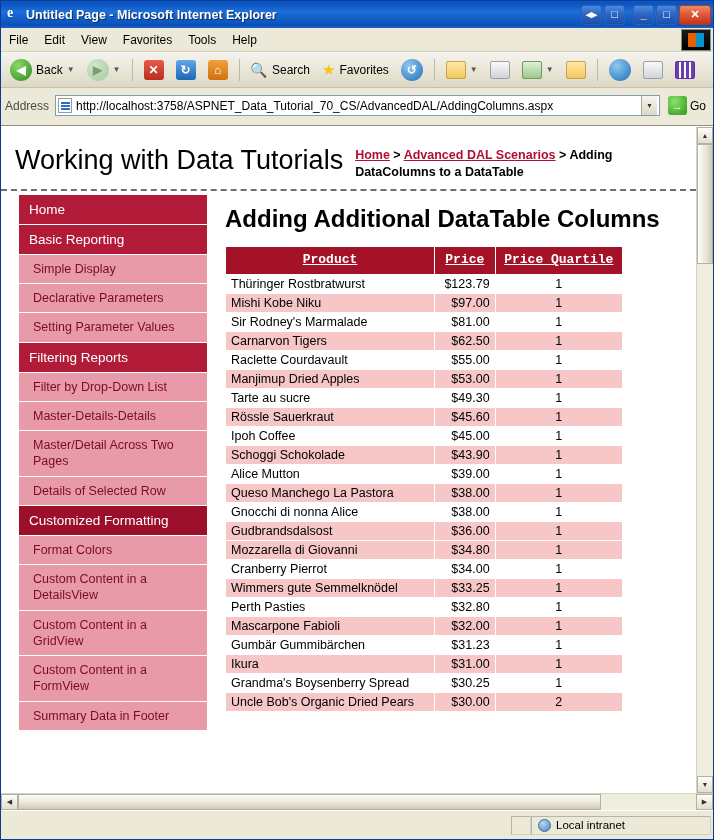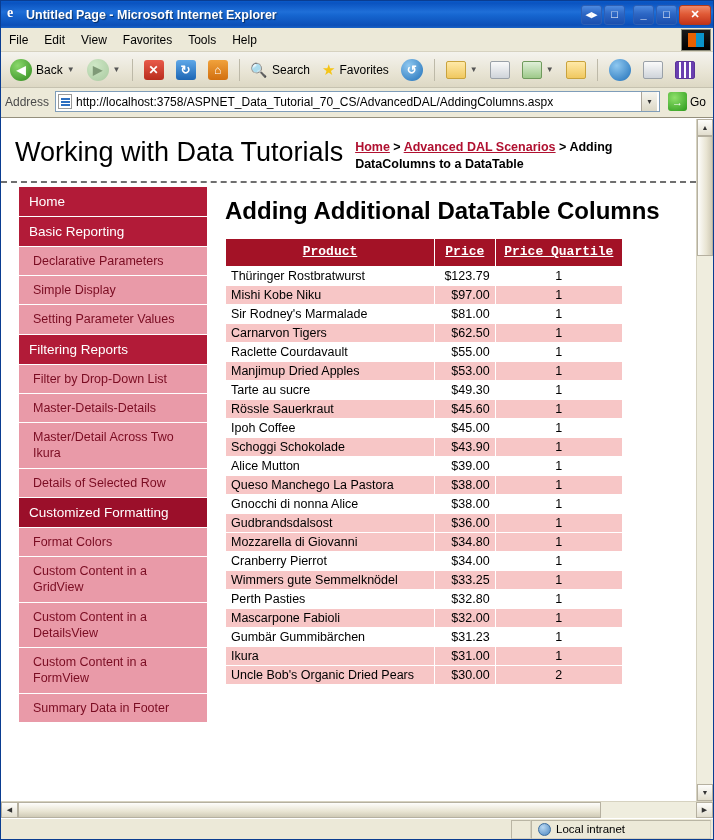--- a/index.html
+++ b/index.html
@@ -126,21 +126,21 @@
   .tb-icon-generic.y { background: linear-gradient(to bottom,#ffe9a8,#f0c860); border-color:#c9a33d;}
   .tb-icon-generic.g { background: linear-gradient(to bottom,#dff0d8,#9ec98a); border-color:#6f9a5c;}
   .tb-icon-generic.grid {
     background:
       repeating-linear-gradient(to right, #6a3fb0 0 3px, #fff 3px 5px),
       #fff;
     border-color:#5b3499;
   }
   
   .addressbar {
-    height: 30px;
+    height: 38px;
     background: #ece9d8;
     display: flex; align-items: center;
     padding: 0 3px 2px 4px;
     gap: 4px;
     border-bottom: 1px solid #948f7c;
   }
   .addressbar .lbl { color: #4a4a4a; font-size: 12px; padding-right: 2px; }
   .addr-input {
     flex: 1 1 auto;
     height: 21px;
@@ -310,21 +310,21 @@
     font-size: 7px; color: #333;
   }
   .hsb-track { flex: 1 1 auto; background: #efedde; position: relative; }
   .hsb-thumb {
     position: absolute; top: 0; bottom: 0; left: 0; width: 86%;
     background: linear-gradient(to bottom,#fdfdfb,#e8e4d2 60%,#cfcab6);
     border: 1px solid #b5b0a0;
   }
   
   .statusbar {
-    height: 21px;
+    height: 29px;
     background: #ece9d8;
     display: flex; align-items: center;
     border-top: 1px solid #fff;
     font-size: 11.5px;
     color: #000;
     padding: 0 2px;
   }
   .st-cell {
     height: 19px; display: flex; align-items: center;
     padding: 0 6px;
@@ -453,32 +453,32 @@
           <div class="breadcrumb">
             <a href="#">Home</a><span> &gt; </span><a href="#">Advanced DAL Scenarios</a><span> &gt; </span><span>Adding DataColumns to a DataTable</span>
           </div>
         </div>
 
         <div class="body-row">
 
           <div class="sidebar">
             <div class="nav-section">Home</div>
             <div class="nav-section">Basic Reporting</div>
+            <div class="nav-item">Simple Display</div>
             <div class="nav-item">Declarative Parameters</div>
-            <div class="nav-item">Simple Display</div>
             <div class="nav-item">Setting Parameter Values</div>
             <div class="nav-section">Filtering Reports</div>
             <div class="nav-item">Filter by Drop-Down List</div>
             <div class="nav-item">Master-Details-Details</div>
-            <div class="nav-item">Master/Detail Across Two Ikura</div>
+            <div class="nav-item">Master/Detail Across Two Pages</div>
             <div class="nav-item">Details of Selected Row</div>
             <div class="nav-section active">Customized Formatting</div>
             <div class="nav-item">Format Colors</div>
+            <div class="nav-item">Custom Content in a DetailsView</div>
             <div class="nav-item">Custom Content in a GridView</div>
-            <div class="nav-item">Custom Content in a DetailsView</div>
             <div class="nav-item">Custom Content in a FormView</div>
             <div class="nav-item">Summary Data in Footer</div>
           </div>
 
           <div class="content">
             <h1>Adding Additional DataTable Columns</h1>
             <table class="grid">
               <thead>
                 <tr>
                   <th><span class="hdr">Product</span></th>
@@ -585,20 +585,25 @@
                   <tr class="norm">
                     <td>Gumbär Gummibärchen</td>
                     <td class="num">$31.23</td>
                     <td class="ctr">1</td>
                   </tr>
                   <tr class="alt">
                     <td>Ikura</td>
                     <td class="num">$31.00</td>
                     <td class="ctr">1</td>
                   </tr>
+                  <tr class="norm">
+                    <td>Grandma's Boysenberry Spread</td>
+                    <td class="num">$30.25</td>
+                    <td class="ctr">1</td>
+                  </tr>
                   <tr class="alt">
                     <td>Uncle Bob's Organic Dried Pears</td>
                     <td class="num">$30.00</td>
                     <td class="ctr">2</td>
                   </tr>
                 </tbody>
             </table>
           </div>
         </div>
 

